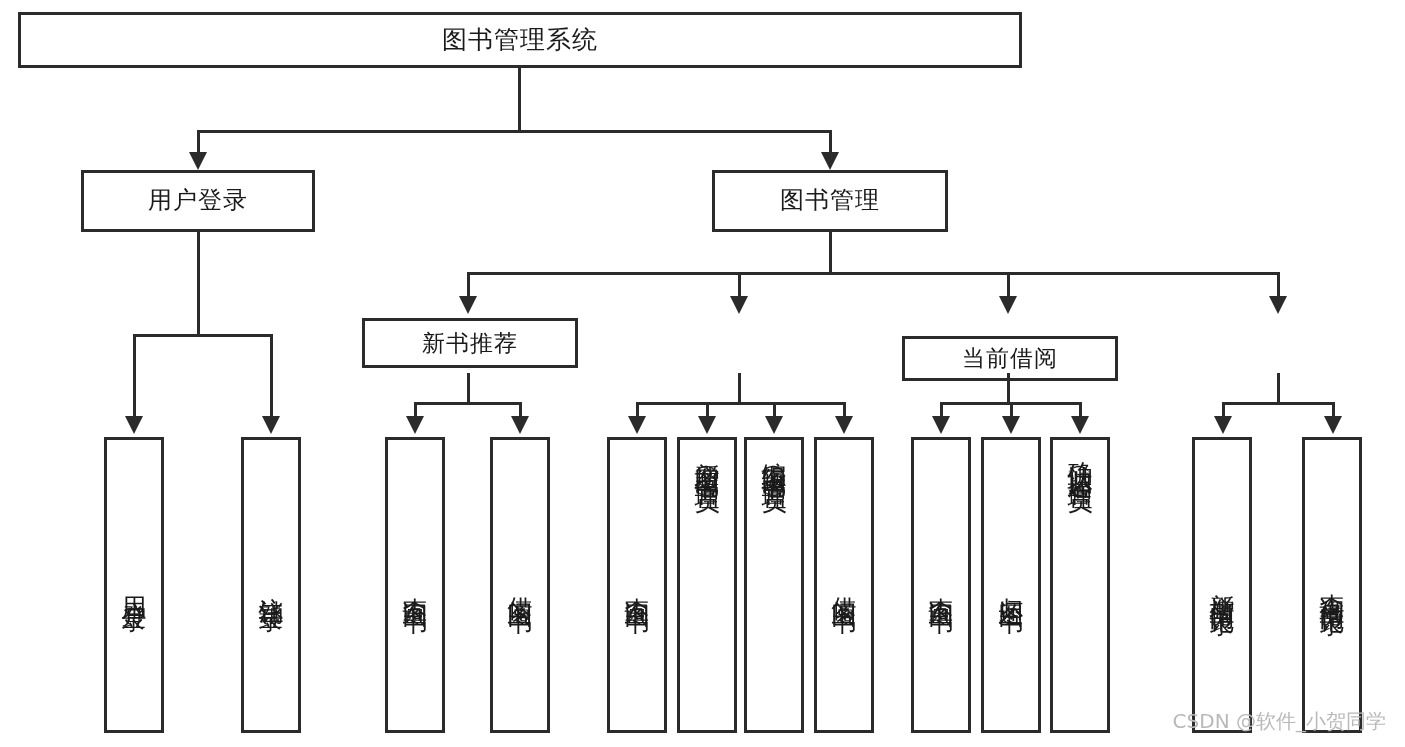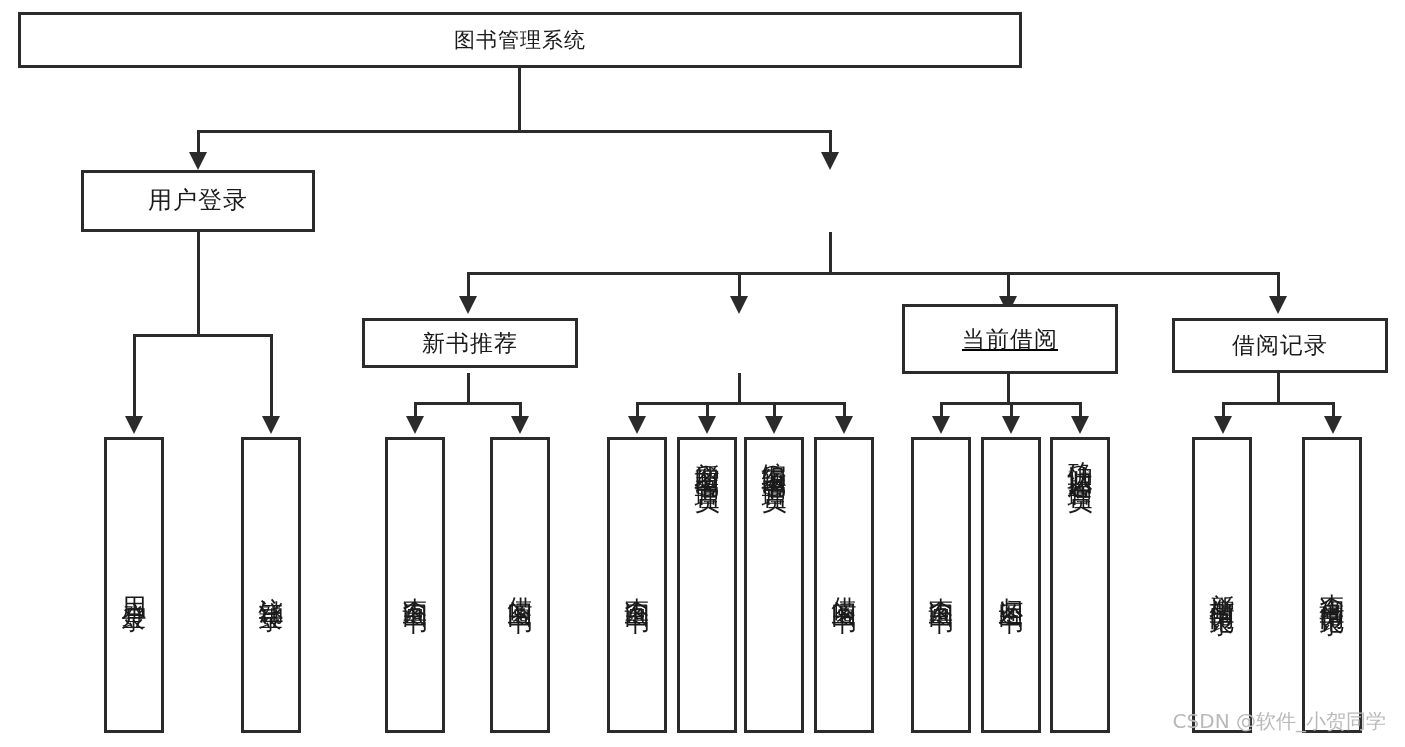--- a/index.html
+++ b/index.html
@@ -26,21 +26,21 @@
     display: flex;
     align-items: center;
     justify-content: center;
   }
   .node .label {
     color: #1a1a1a;
     letter-spacing: 1px;
     white-space: nowrap;
     line-height: 1.05;
   }
-  .node.root .label   { font-size: 21px; text-align: right; }
+  .node.root .label   { font-size: 25px; text-align: right; }
   .node.level2 .label { font-size: 24px; }
   .node.level3 .label { font-size: 23px; }
 
   
   .node.leaf {
     border-width: 3px;
     align-items: center;
     justify-content: center;
   }
   .node.leaf.topalign {
@@ -97,20 +97,23 @@
 
   <div class="vline" style="left:197px; top:130px; height:27px;"></div>
   <div class="arrow" style="left:189px; top:152px;"></div>
   <div class="vline" style="left:829px; top:130px; height:27px;"></div>
   <div class="arrow" style="left:821px; top:152px;"></div>
 
   <div class="node level2" style="left:81px; top:170px; width:234px; height:62px;">
     <span class="label">用户登录</span>
   </div>
 
+  <div class="node level2" style="left:712px; top:170px; width:236px; height:62px;">
+    <span class="label">图书管理</span>
+  </div>
 
   <div class="vline" style="left:197px; top:232px; height:104px;"></div>
   <div class="hline" style="left:133px; top:334px; width:140px;"></div>
   <div class="vline" style="left:133px; top:334px; height:86px;"></div>
   <div class="arrow" style="left:125px; top:416px;"></div>
   <div class="vline" style="left:270px; top:334px; height:86px;"></div>
   <div class="arrow" style="left:262px; top:416px;"></div>
 
   <div class="vline" style="left:829px; top:232px; height:42px;"></div>
   <div class="hline" style="left:467px; top:272px; width:813px;"></div>
@@ -125,27 +128,24 @@
   <div class="arrow" style="left:999px; top:296px;"></div>
 
   <div class="vline" style="left:1277px; top:272px; height:28px;"></div>
   <div class="arrow" style="left:1269px; top:296px;"></div>
 
   <div class="node level3" style="left:362px; top:318px; width:216px; height:50px;">
     <span class="label">新书推荐</span>
   </div>
 
 
-  <div class="node level3" style="left:902px; top:304px; width:216px; height:70px;text-decoration:underline;">
+  <div class="node level3" style="left:902px; top:336px; width:216px; height:45px;">
     <span class="label">当前借阅</span>
   </div>
 
-  <div class="node level3" style="left:1172px; top:318px; width:216px; height:55px;">
-    <span class="label">借阅记录</span>
-  </div>
 
   <div class="vline" style="left:467px; top:373px; height:32px;"></div>
   <div class="hline" style="left:414px; top:402px; width:108px;"></div>
   <div class="vline" style="left:414px; top:402px; height:18px;"></div>
   <div class="arrow" style="left:406px; top:416px;"></div>
   <div class="vline" style="left:519px; top:402px; height:18px;"></div>
   <div class="arrow" style="left:511px; top:416px;"></div>
 
   <div class="vline" style="left:738px; top:373px; height:32px;"></div>
   <div class="hline" style="left:636px; top:402px; width:210px;"></div>

